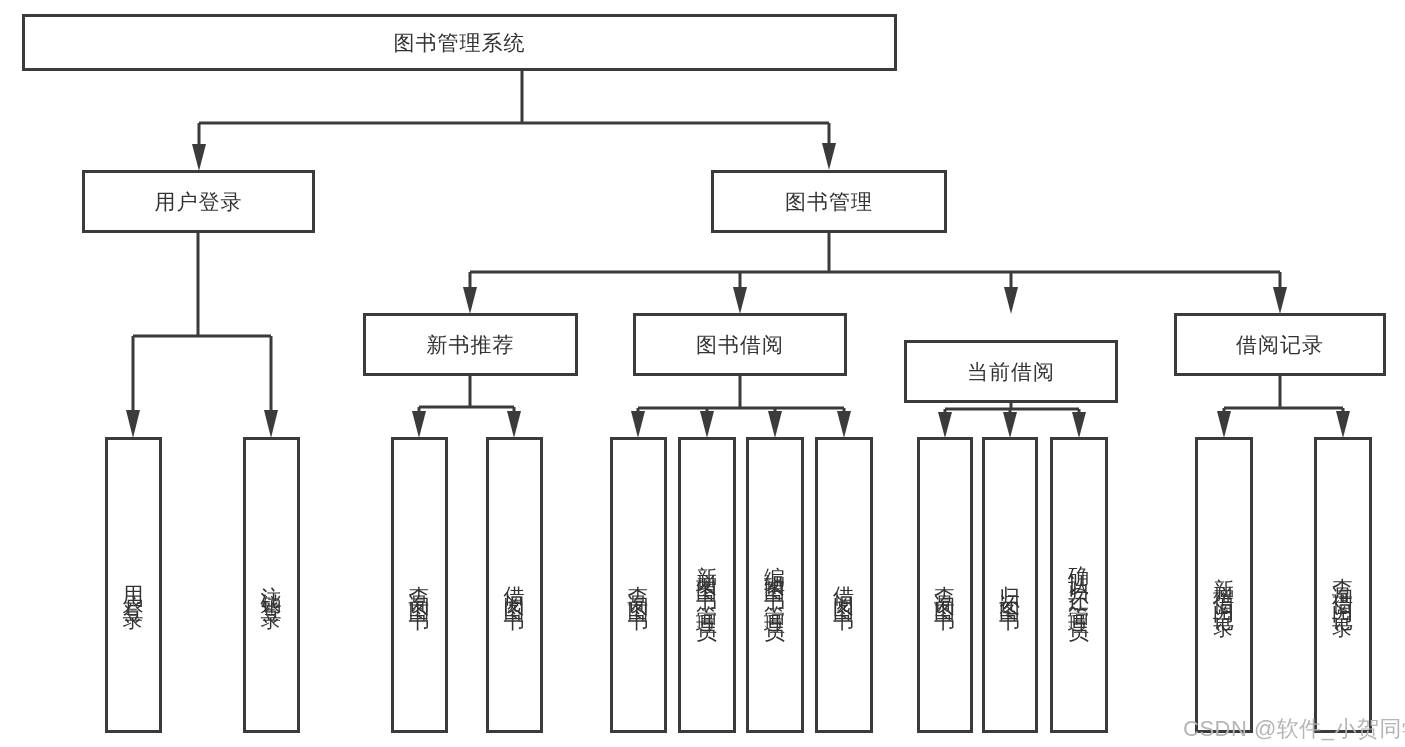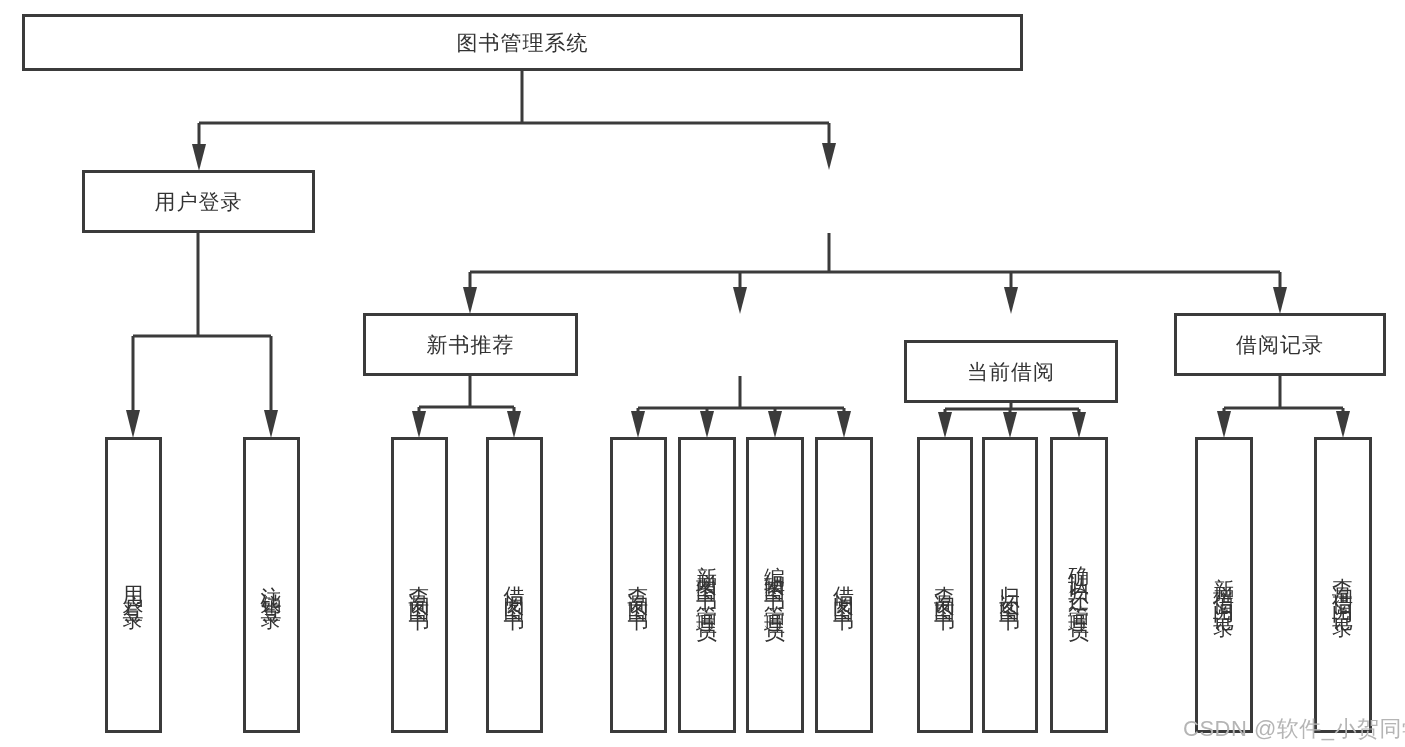--- a/index.html
+++ b/index.html
@@ -34,21 +34,21 @@
     text-align:center;
     line-height:1.2;
   }
   .node.vert{
     writing-mode:vertical-rl;
     letter-spacing:8px;
     font-size:21px;
     padding:6px 0;
   }
   
-  #n-root{left:22px;top:14px;width:1001px;height:57px;}
+  #n-root{left:22px;top:14px;width:875px;height:57px;}
   
   #n-user-login{left:82px;top:170px;width:233px;height:63px;}
   #n-book-mgmt{left:711px;top:170px;width:236px;height:63px;}
   
   #n-new-book-rec{left:363px;top:313px;width:215px;height:63px;}
   #n-book-borrow{left:633px;top:313px;width:214px;height:63px;}
   #n-current-borrow{left:904px;top:313px;width:214px;height:63px;margin-top:27px;}
   #n-borrow-record{left:1174px;top:313px;width:212px;height:63px;}
   
   .leaf{top:437px;height:296px;width:57px;}
@@ -126,22 +126,24 @@
     <g>
       <path d="M1280,376 V408 M1224,408 H1343 M1224,408 V411 M1343,408 V411"></path>
       <polygon points="1217,411 1231,411 1224,438"></polygon>
       <polygon points="1336,411 1350,411 1343,438"></polygon>
     </g>
   </svg>
 
   <div class="node" id="n-root">图书管理系统</div>
 
   <div class="node" id="n-user-login">用户登录</div>
+  <div class="node" id="n-book-mgmt">图书管理</div>
 
   <div class="node" id="n-new-book-rec">新书推荐</div>
+  <div class="node" id="n-book-borrow">图书借阅</div>
   <div class="node" id="n-current-borrow">当前借阅</div>
   <div class="node" id="n-borrow-record">借阅记录</div>
 
   <div class="node vert leaf" id="l-user-login">用户登录</div>
   <div class="node vert leaf" id="l-logout">注销登录</div>
   <div class="node vert leaf" id="l-query-books-1">查询图书</div>
   <div class="node vert leaf" id="l-borrow-books-1">借阅图书</div>
   <div class="node vert leaf" id="l-query-books-2">查询图书</div>
   <div class="node vert leaf" id="l-add-books">新增图书（管理员）</div>
   <div class="node vert leaf" id="l-edit-books">编辑图书（管理员）</div>

